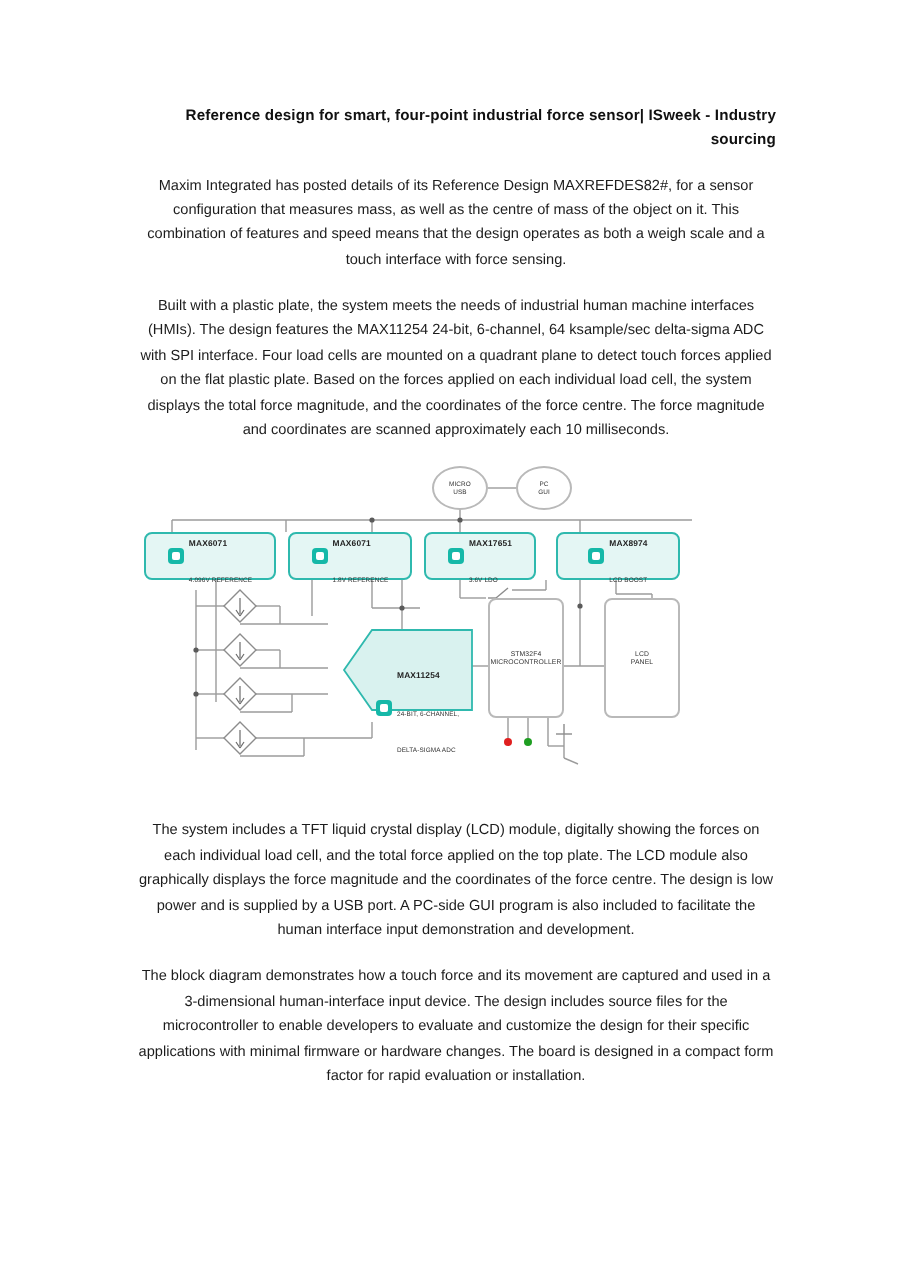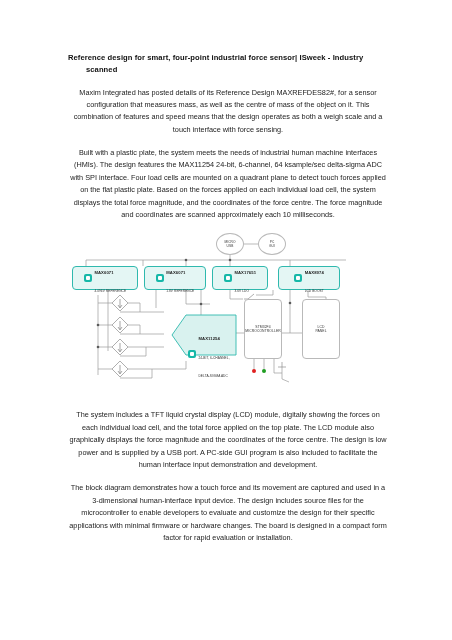--- a/index.html
+++ b/index.html
@@ -31,20 +31,21 @@
   }
   .doc-title {
     font-size: 7.6px;
     font-weight: bold;
     line-height: 1.55;
     margin: 0 0 0 0;
     padding-left: 0;
     text-indent: 0;
     letter-spacing: 0.01em;
     color: #111;
+    text-align: right;
   }
   .doc-title .cont {
     display: block;
     padding-left: 18px;
   }
   p.body {
     font-size: 7.3px;
     line-height: 1.70;
     margin: 11px 0 0 0;
     color: #1c1c1c;
@@ -144,21 +145,21 @@
   }
 </style>
 </head>
 <body>
 
 <div class="page">
   <div class="content">
 
     <h1 class="doc-title">
       <span>Reference design for smart, four-point industrial force sensor| ISweek - Industry</span>
-      <span class="cont">scanned</span>
+      <span class="cont">sourcing</span>
     </h1>
 
     <p class="body">Maxim Integrated has posted details of its Reference Design MAXREFDES82#, for a sensor configuration that measures mass, as well as the centre of mass of the object on it. This combination of features and speed means that the design operates as both a weigh scale and a touch interface with force sensing.</p>
     <p class="body">Built with a plastic plate, the system meets the needs of industrial human machine interfaces (HMIs). The design features the MAX11254 24-bit, 6-channel, 64 ksample/sec delta-sigma ADC with SPI interface. Four load cells are mounted on a quadrant plane to detect touch forces applied on the flat plastic plate. Based on the forces applied on each individual load cell, the system displays the total force magnitude, and the coordinates of the force centre. The force magnitude and coordinates are scanned approximately each 10 milliseconds.</p>
 
     <div class="diagram">
 
       <svg width="320" height="165" style="position:absolute;left:0;top:0;">
         <g stroke="#9b9b9b" stroke-width="0.7" fill="none">
 

